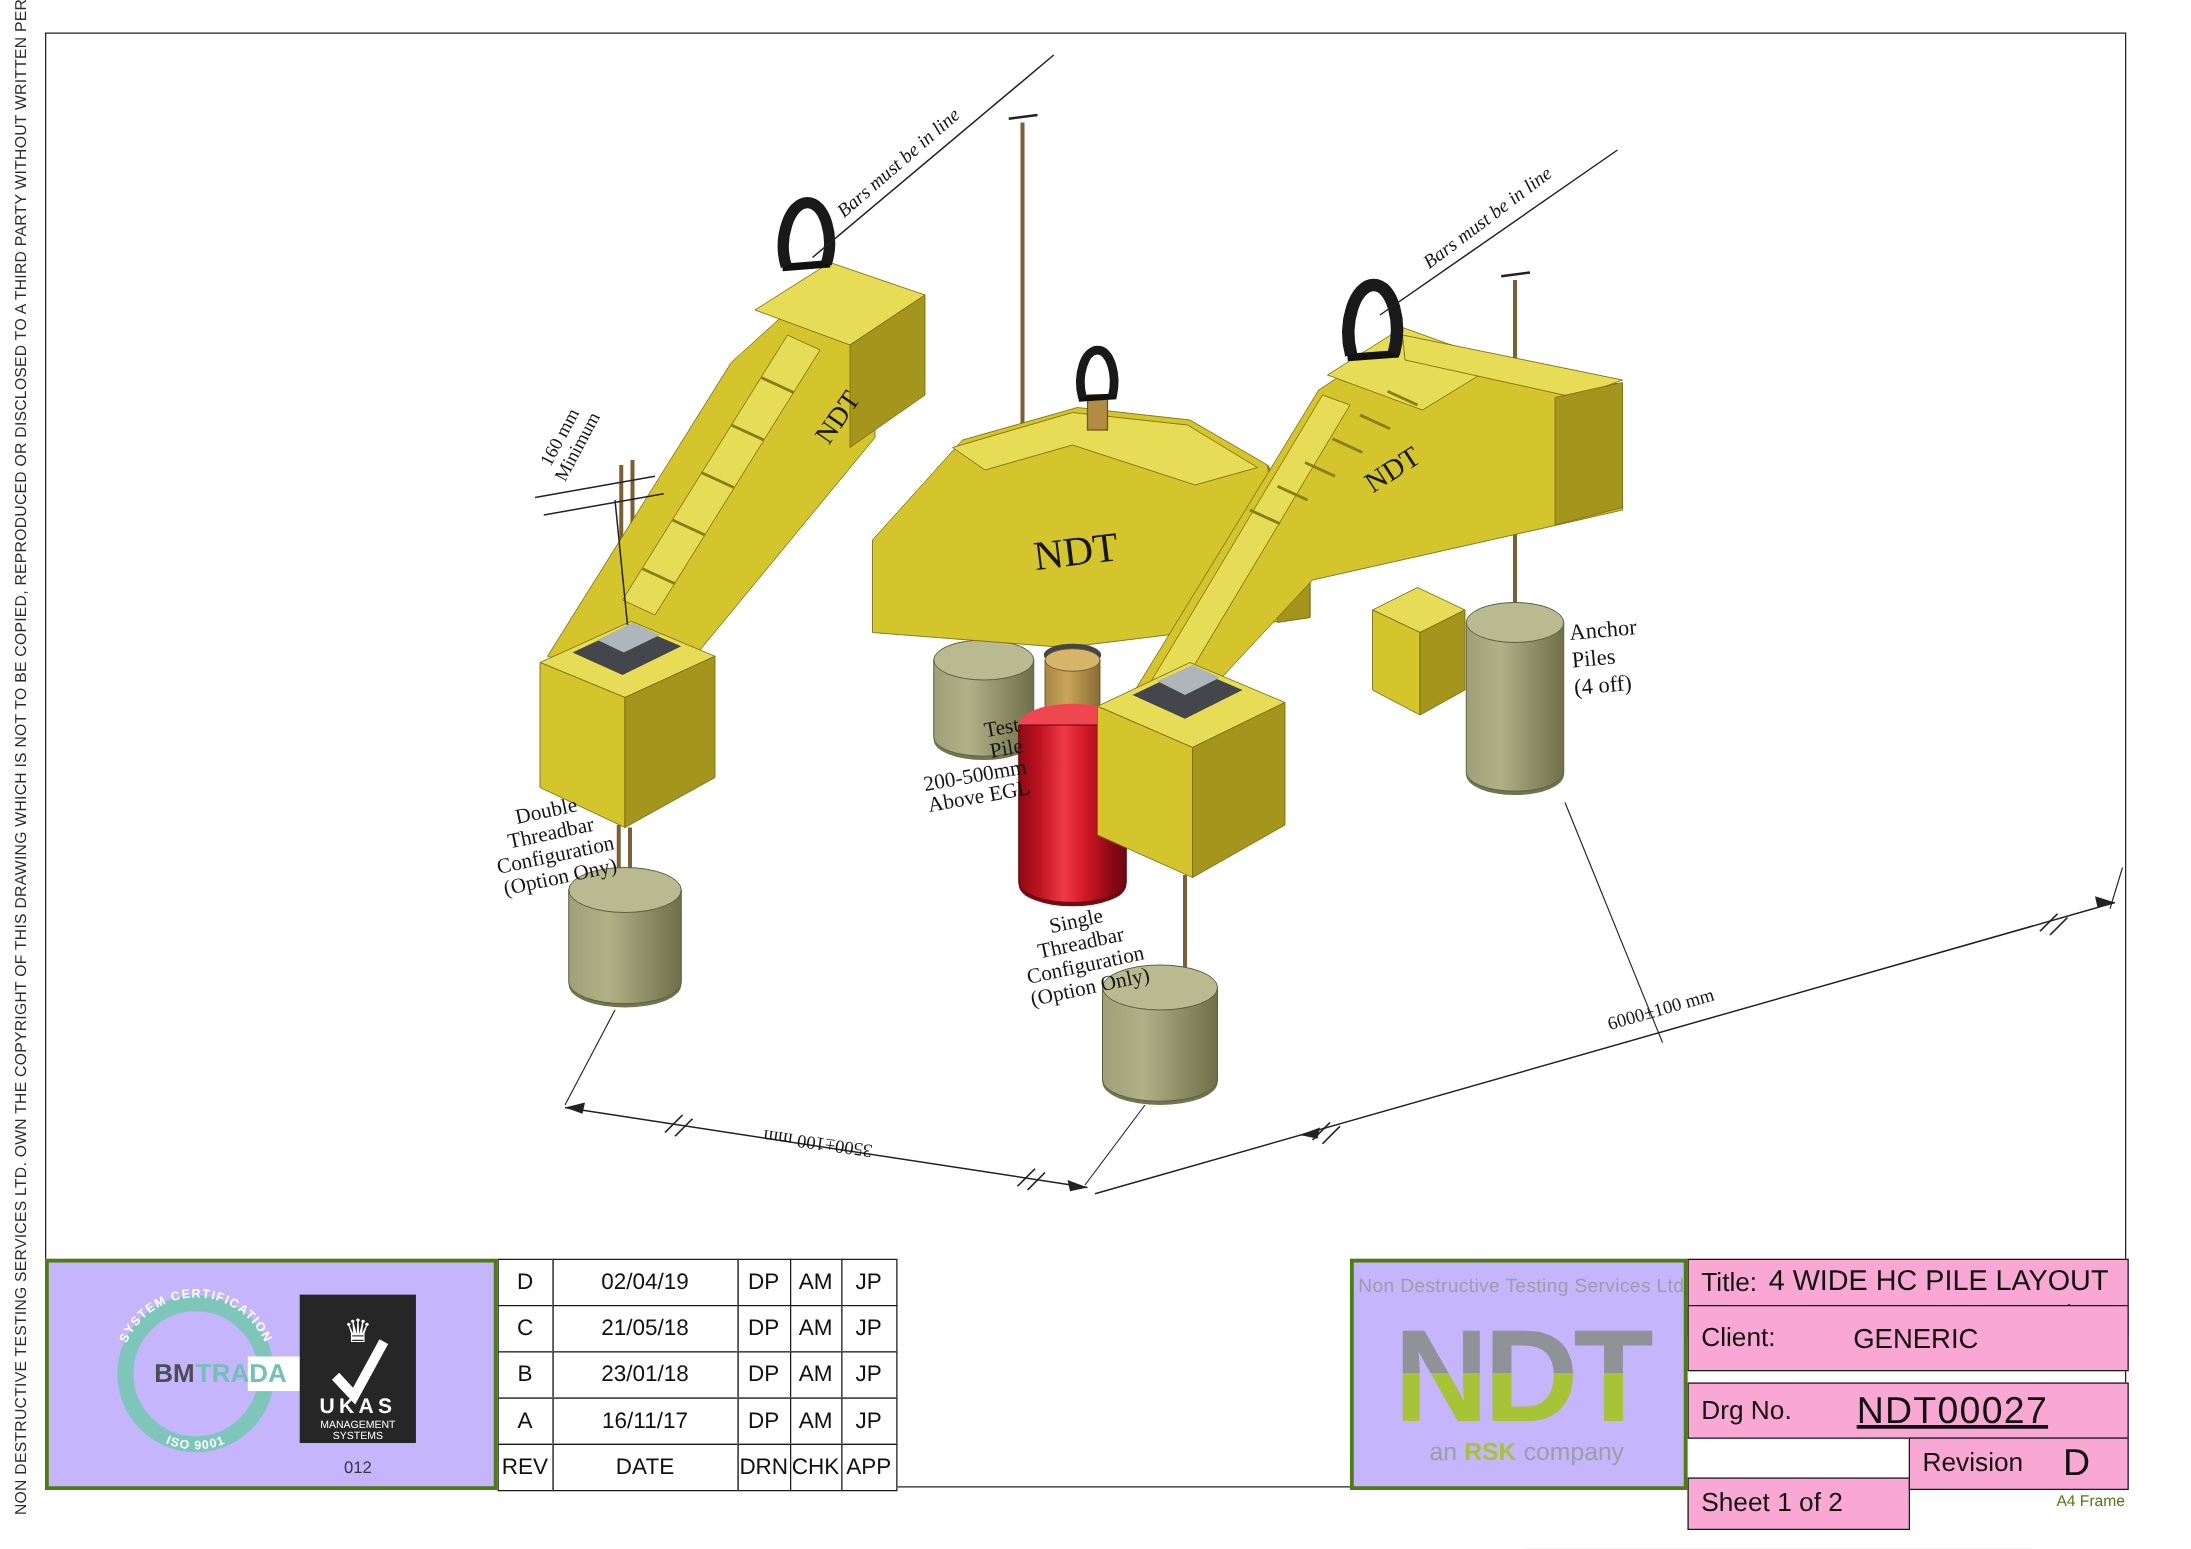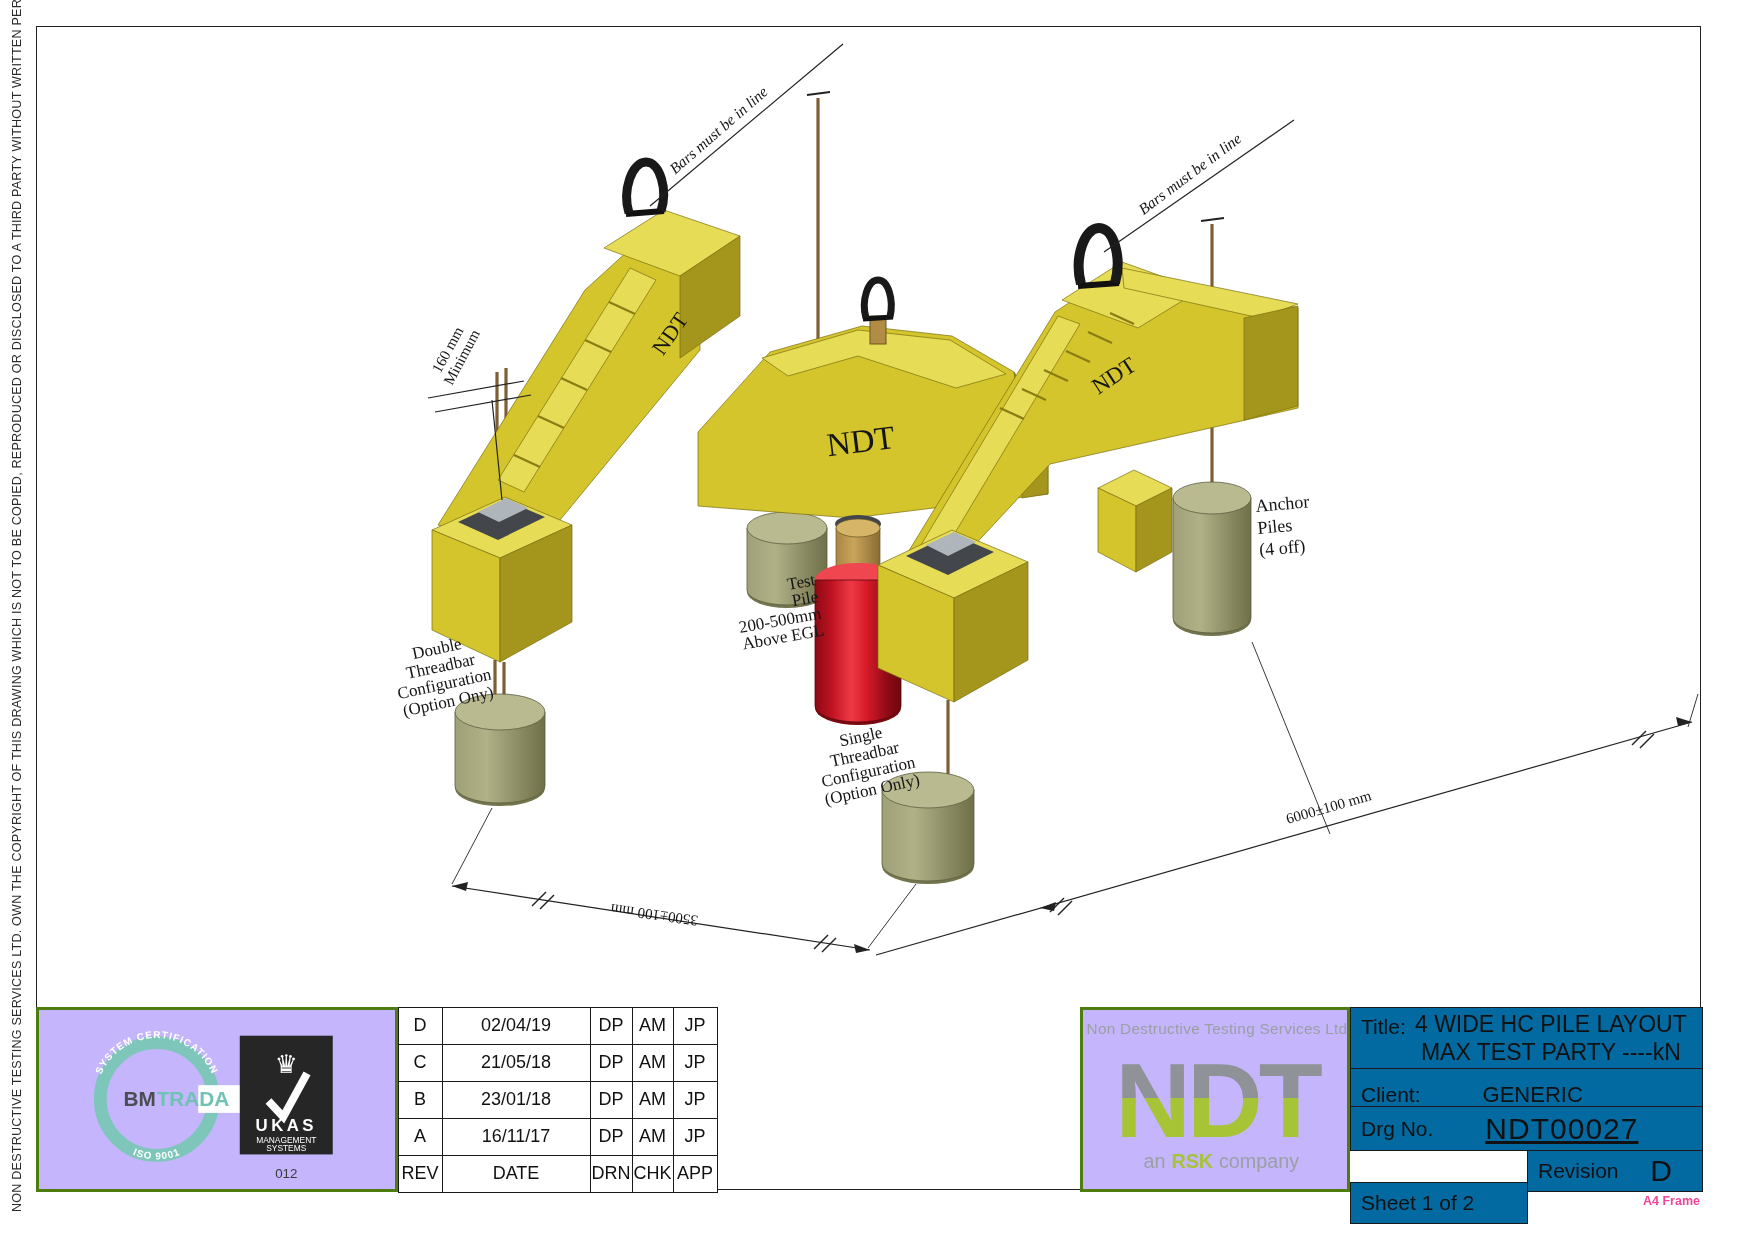--- a/index.html
+++ b/index.html
@@ -12,29 +12,29 @@
            border:1.6px solid #222; box-sizing:border-box; }
   .scene { position:absolute; left:36px; top:26px; }
   .cell  { position:absolute; border:3px solid #4d7c0f; box-sizing:border-box; background:#c4b5fd; }
   .addr  { display:flex; flex-direction:column; justify-content:center; align-items:center;
            font-size:19.5px; line-height:24px; text-align:center; }
   .revgrid { position:absolute; left:398px; top:1007px; width:319px; height:185px;
              display:grid; grid-template-columns:44px 148px 42px 41px 44px;
              grid-template-rows:repeat(5,37px); box-sizing:border-box; }
   .revgrid div { border:1px solid #1a1a1a; margin:-0.5px; display:flex; align-items:center;
                  justify-content:center; font-size:18px; background:#fff; }
-  .trow { position:absolute; border:1px solid #1a1a1a; box-sizing:border-box; background:#0369a1;
+  .trow { position:absolute; border:1px solid #1a1a1a; box-sizing:border-box; background:#f9a8d4;
           display:flex; align-items:center; }
   .tlabel { font-size:21px; padding-left:10px; }
   .title-val { flex:1; text-align:center; font-size:23px; line-height:28px; padding-right:6px; }
   .drg-val { font-size:30px; margin-left:52px; letter-spacing:1px;text-decoration:underline; }
   .client-val { font-size:22px; margin-left:62px; }
   .rev-val { font-size:30px; margin-left:auto; padding-right:30px; }
   .a4note { position:absolute; left:1580px; top:1194px; width:120px; text-align:right;
-            font-size:12.5px; color:#ec4899;font-weight:bold; }
+            font-size:12.5px; color:#4d7c0f; }
   svg .lbl { font-family:"Liberation Serif", serif; fill:#151515; }
   svg .ital { font-style:italic; }
 </style>
 </head>
 <body>
 
 <div class="page">
 
   <div class="vtext">NON DESTRUCTIVE TESTING SERVICES LTD.  OWN THE COPYRIGHT OF THIS DRAWING WHICH IS NOT TO BE COPIED, REPRODUCED OR DISCLOSED TO A THIRD PARTY WITHOUT WRITTEN PERMISSION.</div>
   <div class="frame"></div>
@@ -333,21 +333,21 @@
     </svg>
   </div>
 
   <div class="trow" style="left:1350px; top:1007px; width:353px; height:62px;">
     <span class="tlabel" style="align-self:flex-start; padding-top:7px;">Title:</span>
     <div class="title-val">
       <div>4 WIDE HC PILE LAYOUT</div>
       <div>MAX TEST PARTY ----kN</div>
     </div>
   </div>
-  <div class="trow" style="left:1350px; top:1068px; width:353px; height:53px;">
+  <div class="trow" style="left:1350px; top:1044px; width:353px; height:53px;">
     <span class="tlabel">Client:</span>
     <span class="client-val">GENERIC</span>
   </div>
   <div class="trow" style="left:1350px; top:1106px; width:353px; height:45px;">
     <span class="tlabel">Drg No.</span>
     <span class="drg-val">NDT00027</span>
   </div>
   <div class="trow" style="left:1350px; top:1182px; width:178px; height:42px;">
     <span class="tlabel">Sheet 1 of 2</span>
   </div>

